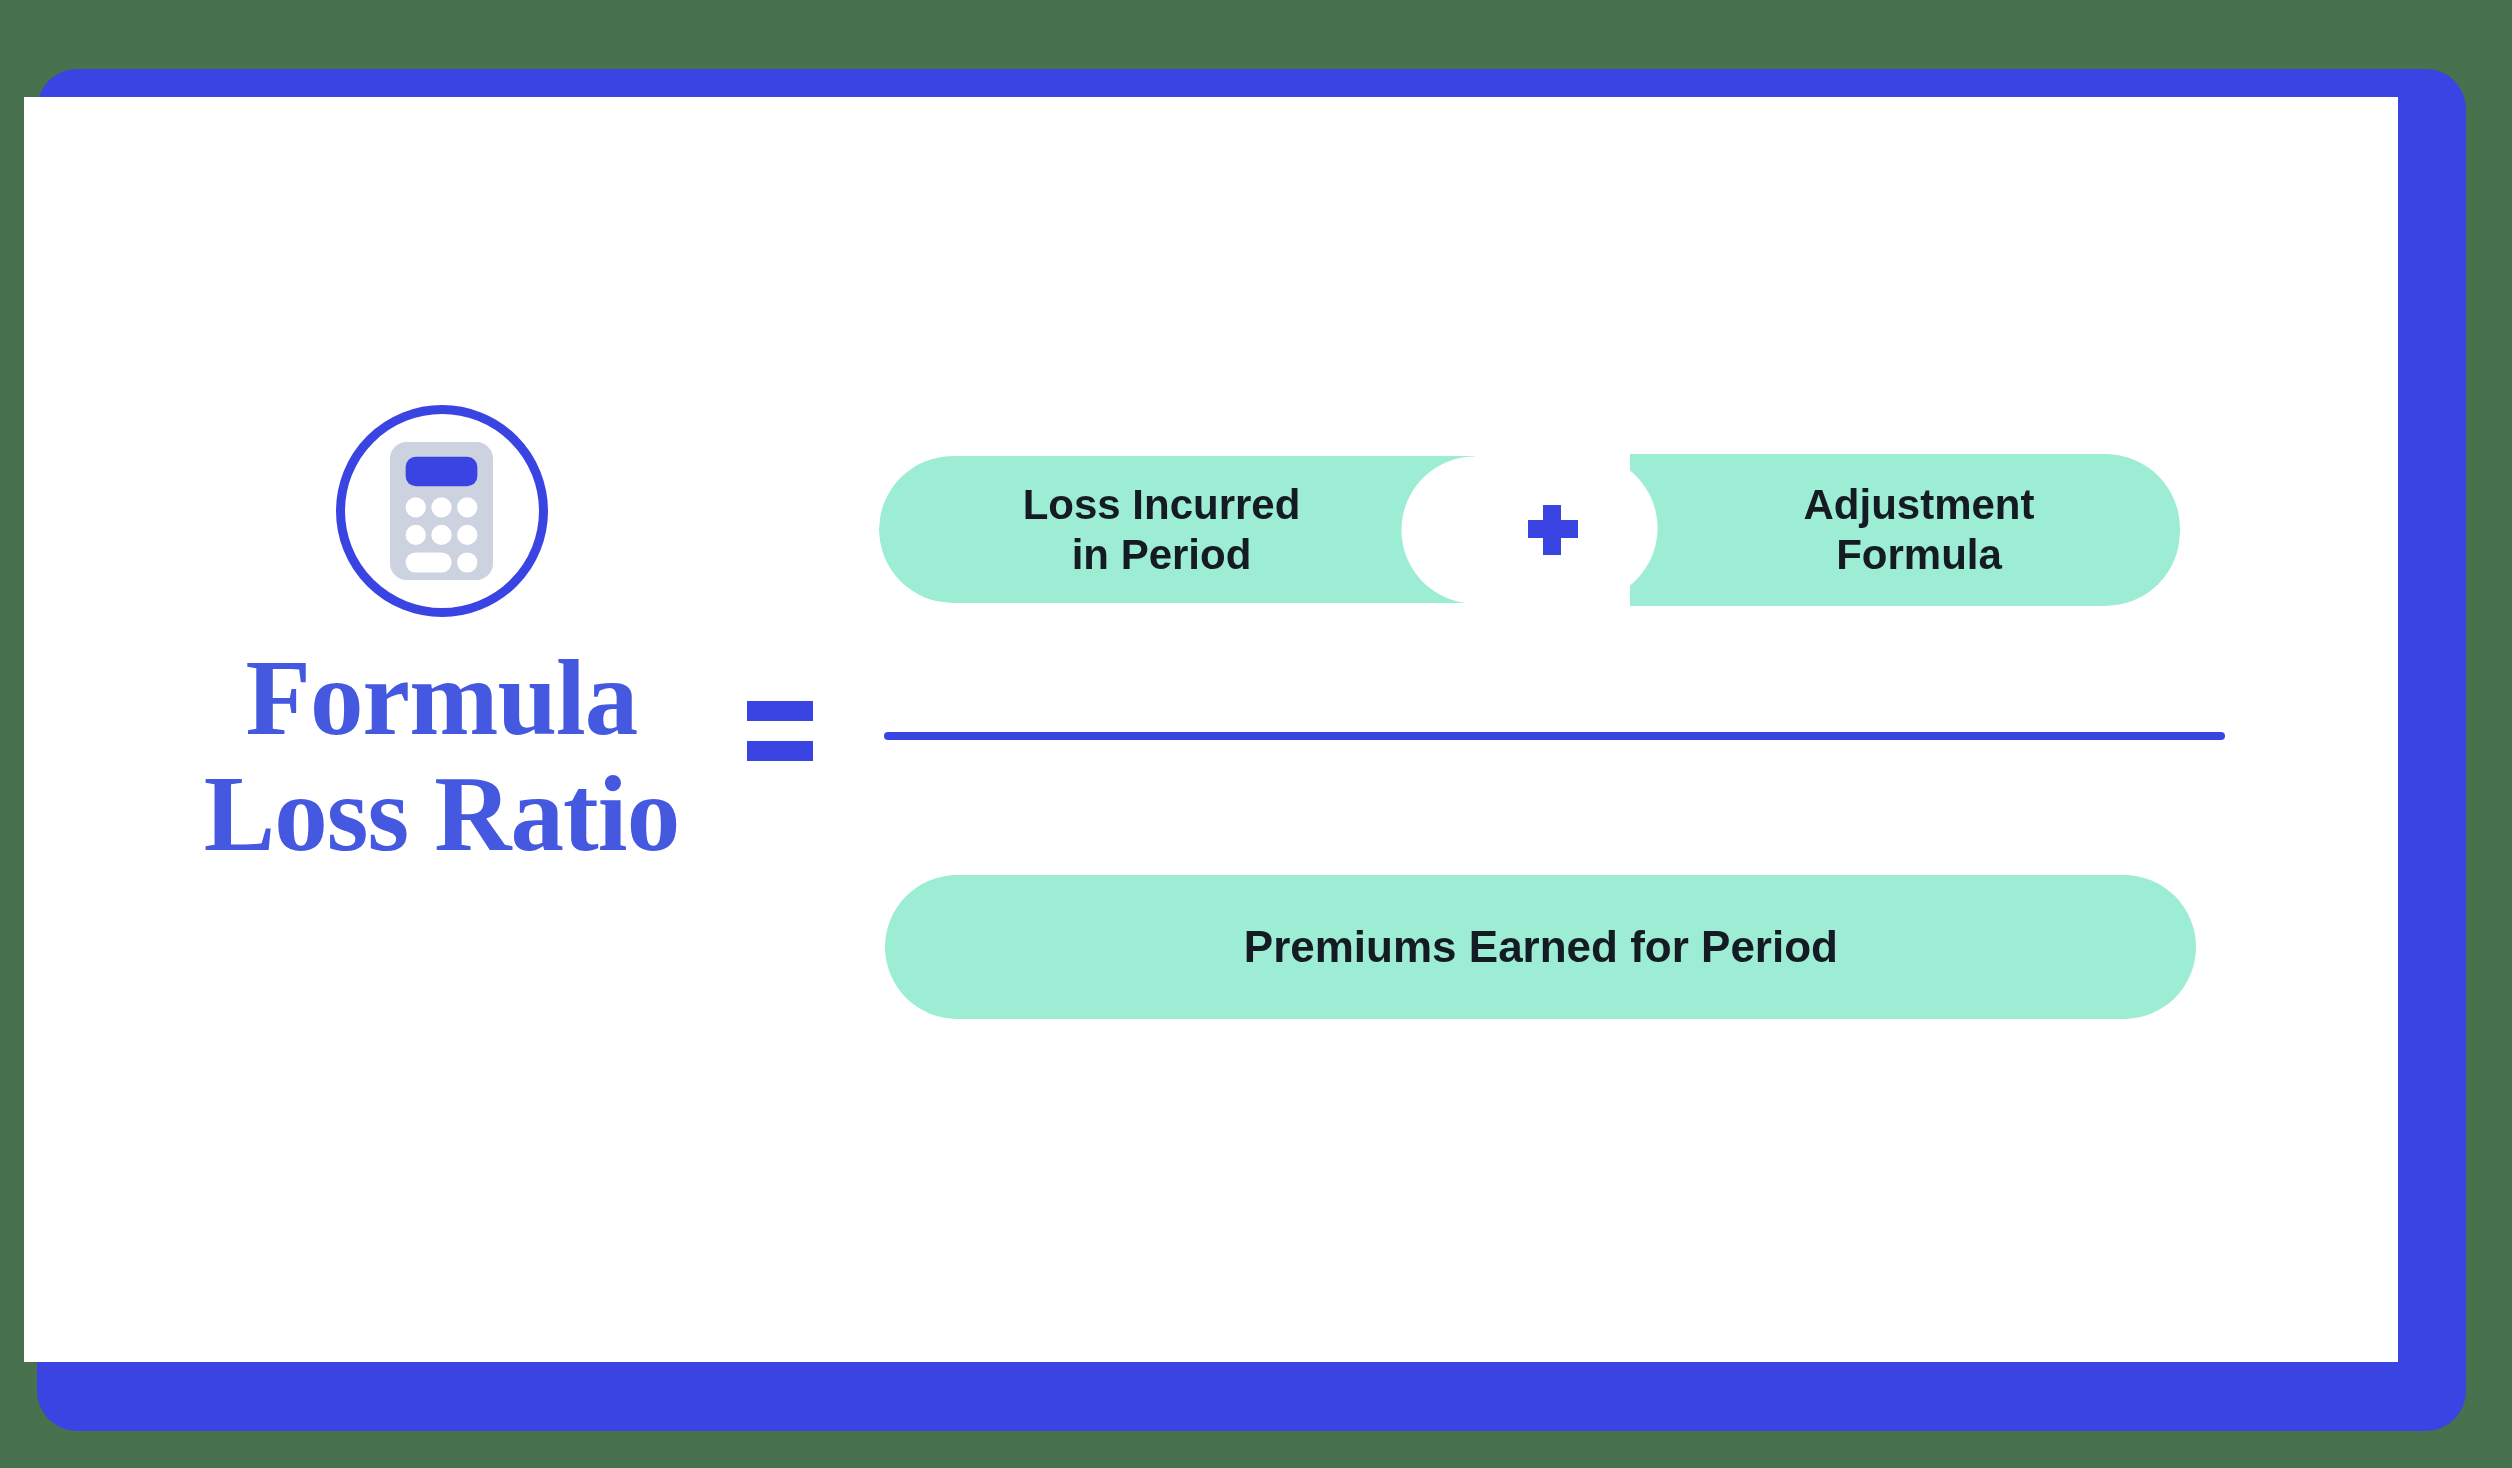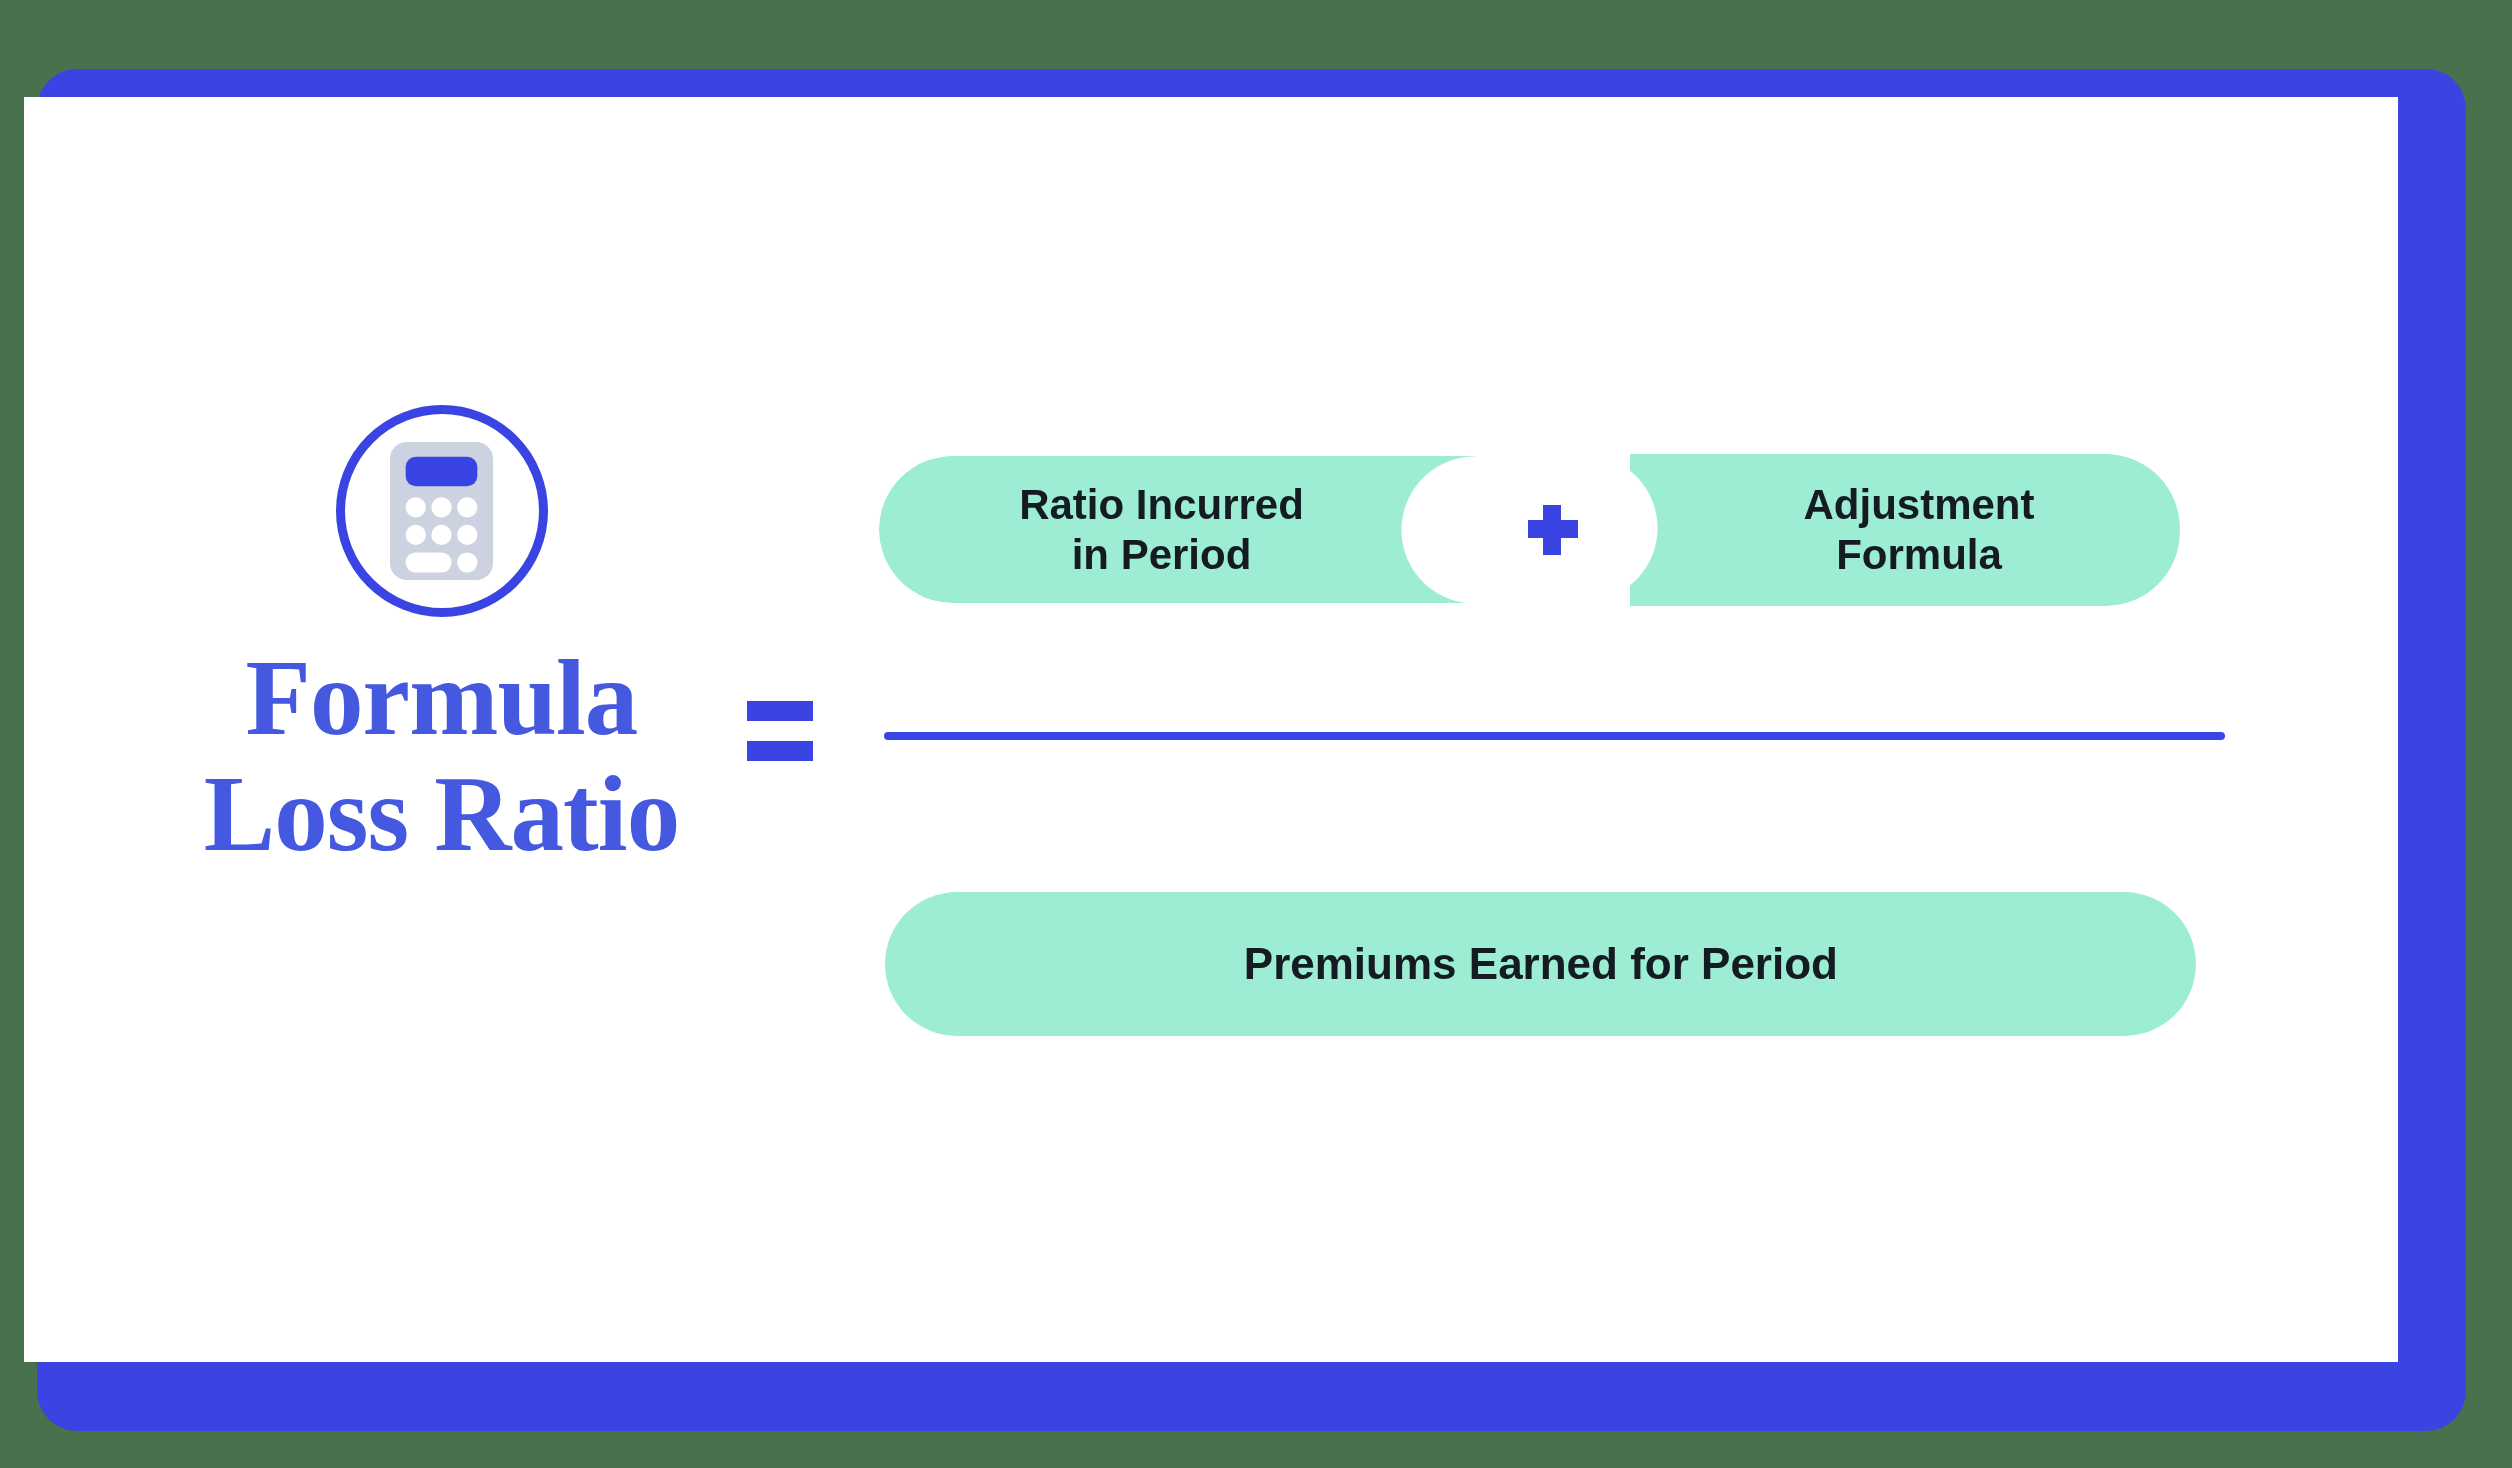--- a/index.html
+++ b/index.html
@@ -175,21 +175,21 @@
     top: 276px;
     width: 1341px;
     height: 8.3px;
     background: #3944e3;
     border-radius: 4.6px;
   }
 
   .denominator {
     position: absolute;
     left: 6.4px;
-    top: 436px;
+    top: 419px;
     width: 1311px;
     height: 144px;
   }
   .pill-full {
     width: 1311px;
     height: 144px;
     border-radius: 73px;
   }
   .pill-full .pill-text { font-size: 44px; }
 
@@ -232,21 +232,21 @@
     <div class="bar top"></div>
     <div class="bar bottom"></div>
   </div>
 
   <div class="fraction">
 
     <div class="numerator">
 
       <div class="pill pill-left">
         <span>
-          <span class="pill-text">Ratio Incurred</span>
+          <span class="pill-text">Loss Incurred</span>
           <span class="pill-text">in Period</span>
         </span>
       </div>
 
       <div class="plus-gap">
         <span class="plus-sign">
           <span class="ph"></span>
           <span class="pv"></span>
         </span>
       </div>

